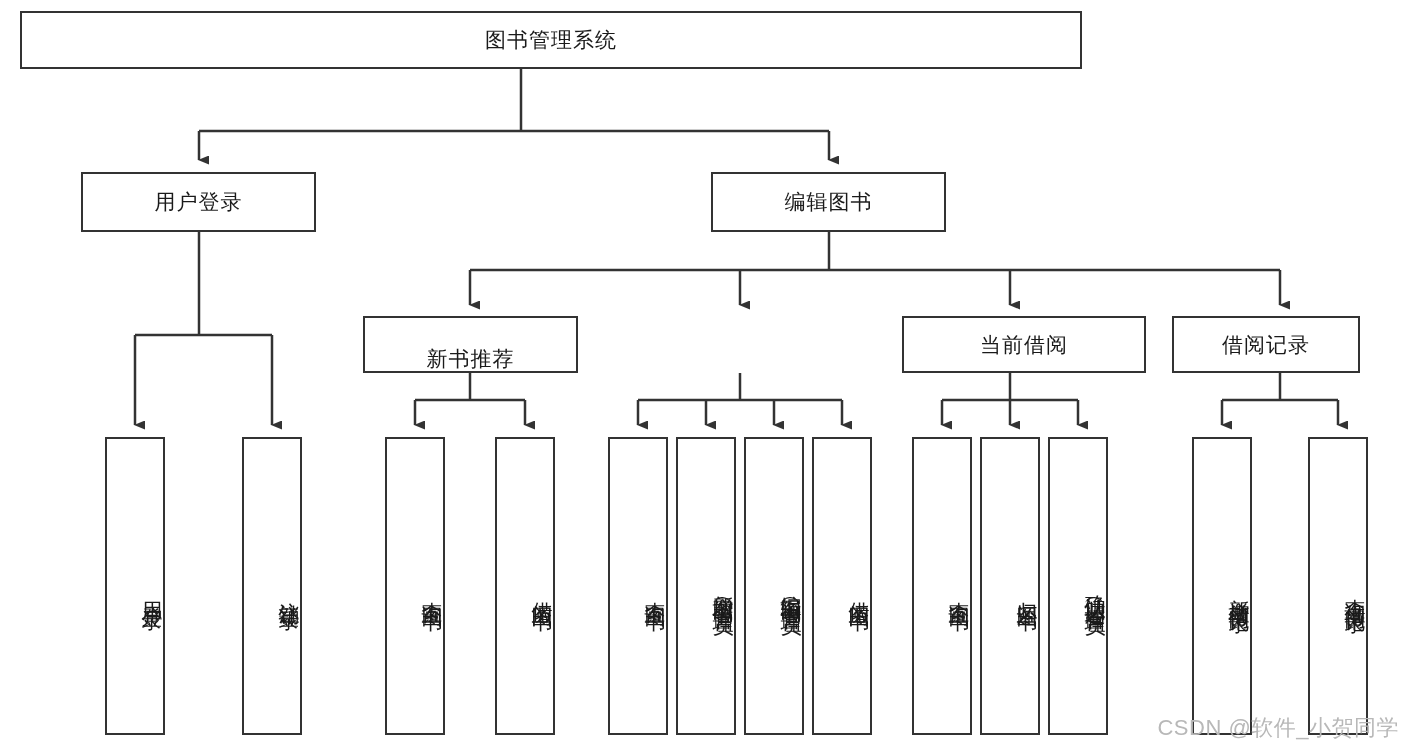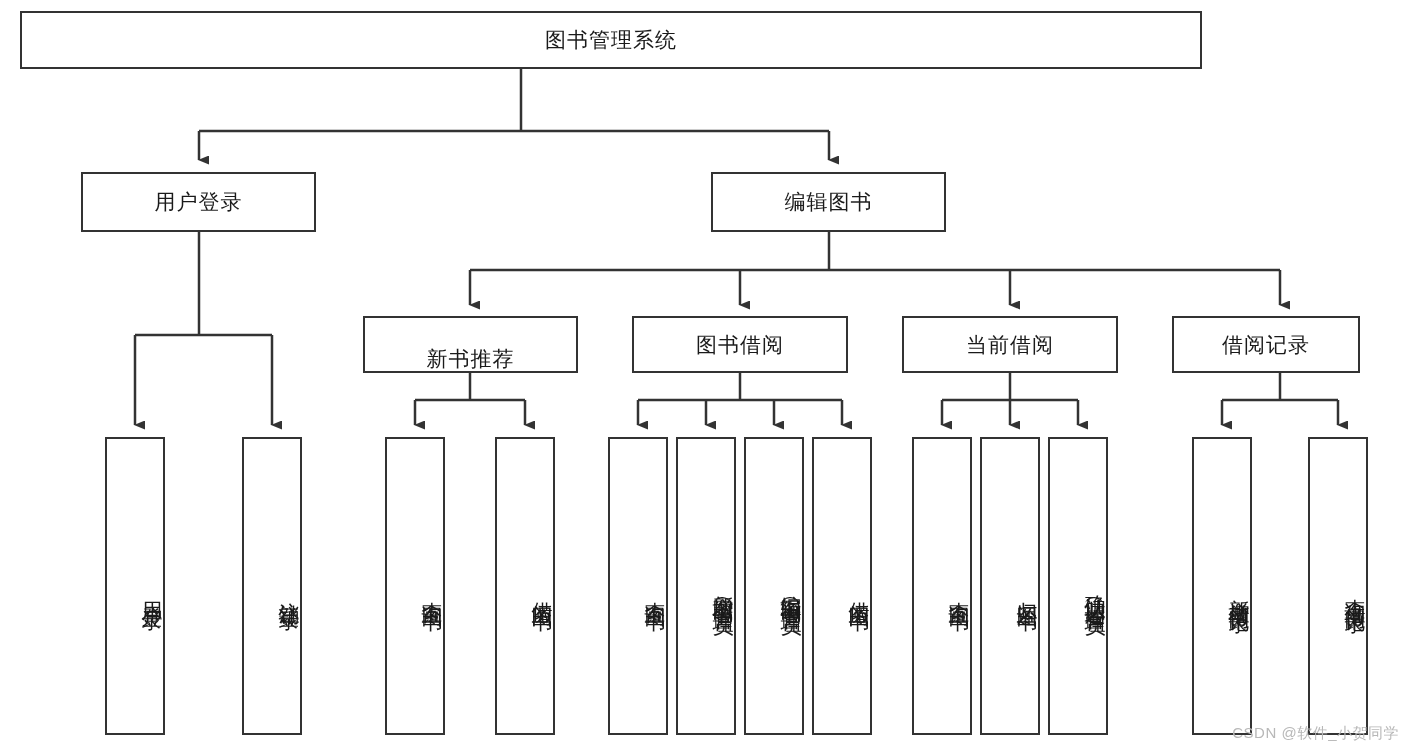--- a/index.html
+++ b/index.html
@@ -51,21 +51,21 @@
   }
   .node.vert .vlabel {
     writing-mode: vertical-rl;
     text-orientation: upright;
     white-space: nowrap;
   }
   .watermark {
     position: absolute;
     right: 6px;
     bottom: 4px;
-    font-size: 15px;
+    font-size: 22px;
     color: #b8b8b8;
     letter-spacing: 0.5px;
     white-space: nowrap;
   }
 </style>
 </head>
 <body>
 
 <div id="canvas">
 
@@ -124,41 +124,38 @@
     </g>
 
     <g stroke="#333333" stroke-width="2.5" fill="none">
       <path d="M1280,373 L1280,400"></path>
       <path d="M1222,400 L1338,400"></path>
       <path d="M1222,400 L1222,425" marker-end="url(#arrow)"></path>
       <path d="M1338,400 L1338,425" marker-end="url(#arrow)"></path>
     </g>
   </svg>
 
-  <div class="node horiz" style="left:20px; top:11px; width:1182px; height:58px;">
+  <div class="node horiz" style="left:20px; top:11px; width:1062px; height:58px;">
     <span>图书管理系统</span>
   </div>
 
   <div class="node horiz" style="left:81px; top:172px; width:235px; height:60px;">
     <span>用户登录</span>
   </div>
 
   <div class="node horiz" style="left:711px; top:172px; width:235px; height:60px;">
     <span>编辑图书</span>
   </div>
 
   <div class="node horiz" style="left:363px; top:316px; width:215px; height:57px;align-items:flex-end;">
     <span>新书推荐</span>
   </div>
 
-  <div class="node horiz" style="left:632px; top:316px; width:216px; height:57px;">
-    <span>图书借阅</span>
-  </div>
-
-  <div class="node horiz" style="left:902px; top:316px; width:216px; height:57px;justify-content:center;">
+
+  <div class="node horiz" style="left:902px; top:316px; width:244px; height:57px;justify-content:center;">
     <span>当前借阅</span>
   </div>
 
   <div class="node horiz" style="left:1172px; top:316px; width:188px; height:57px;">
     <span>借阅记录</span>
   </div>
 
   <div class="node vert" style="left:105px; top:437px; width:60px; height:298px;">
     <span class="vlabel">用户登录</span>
   </div>

